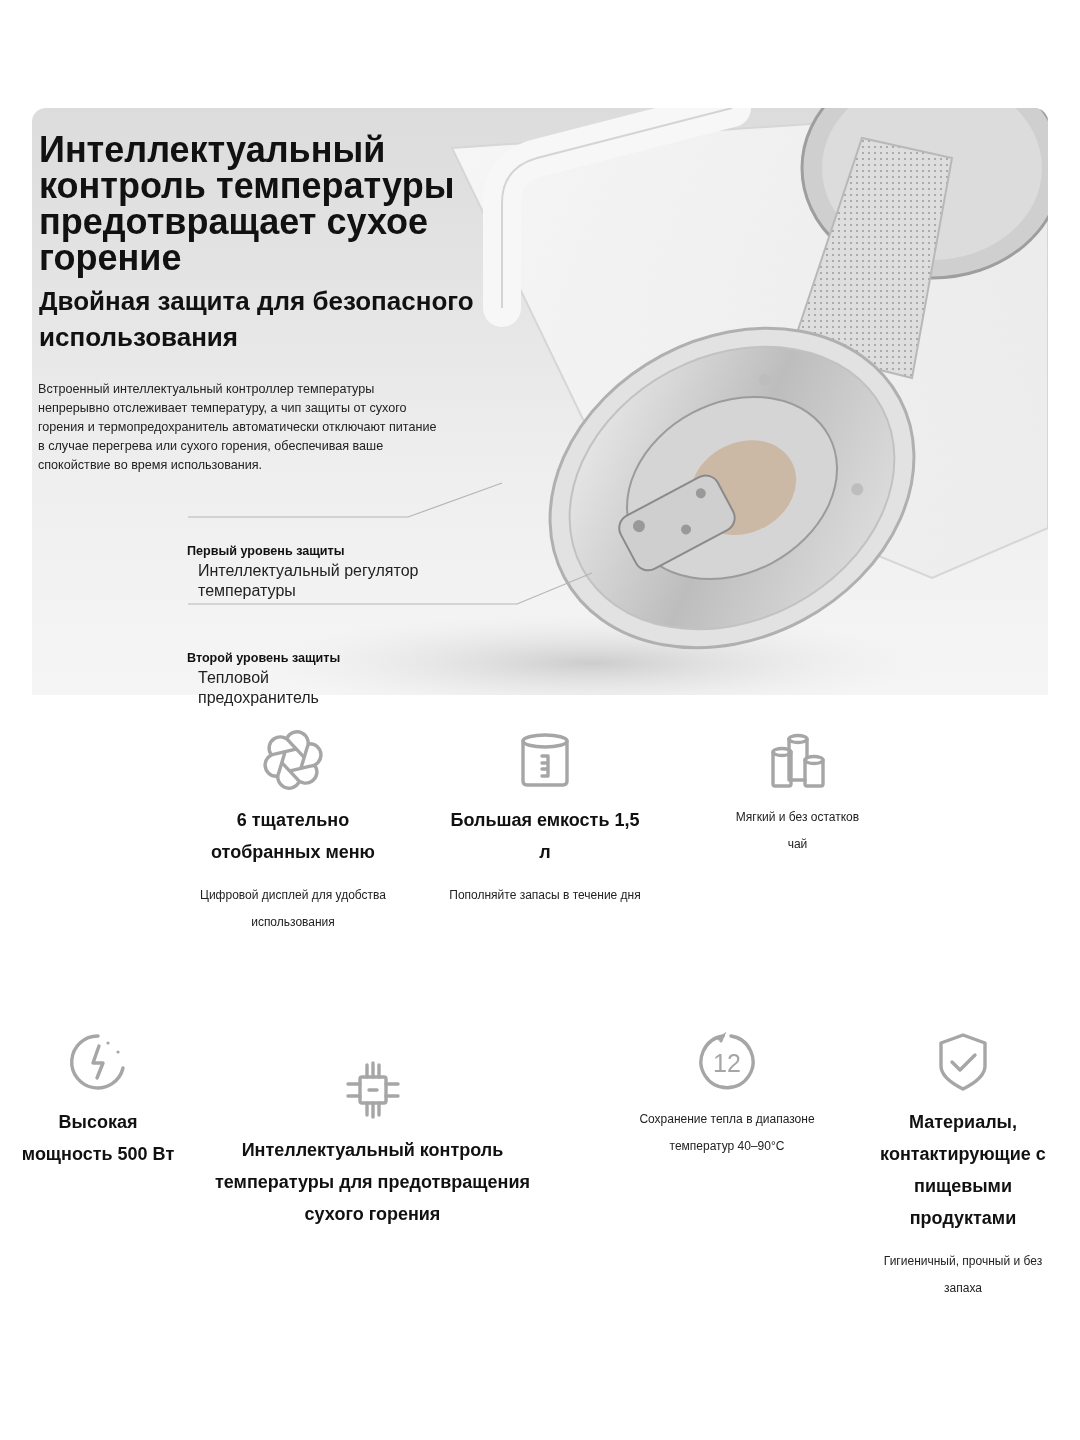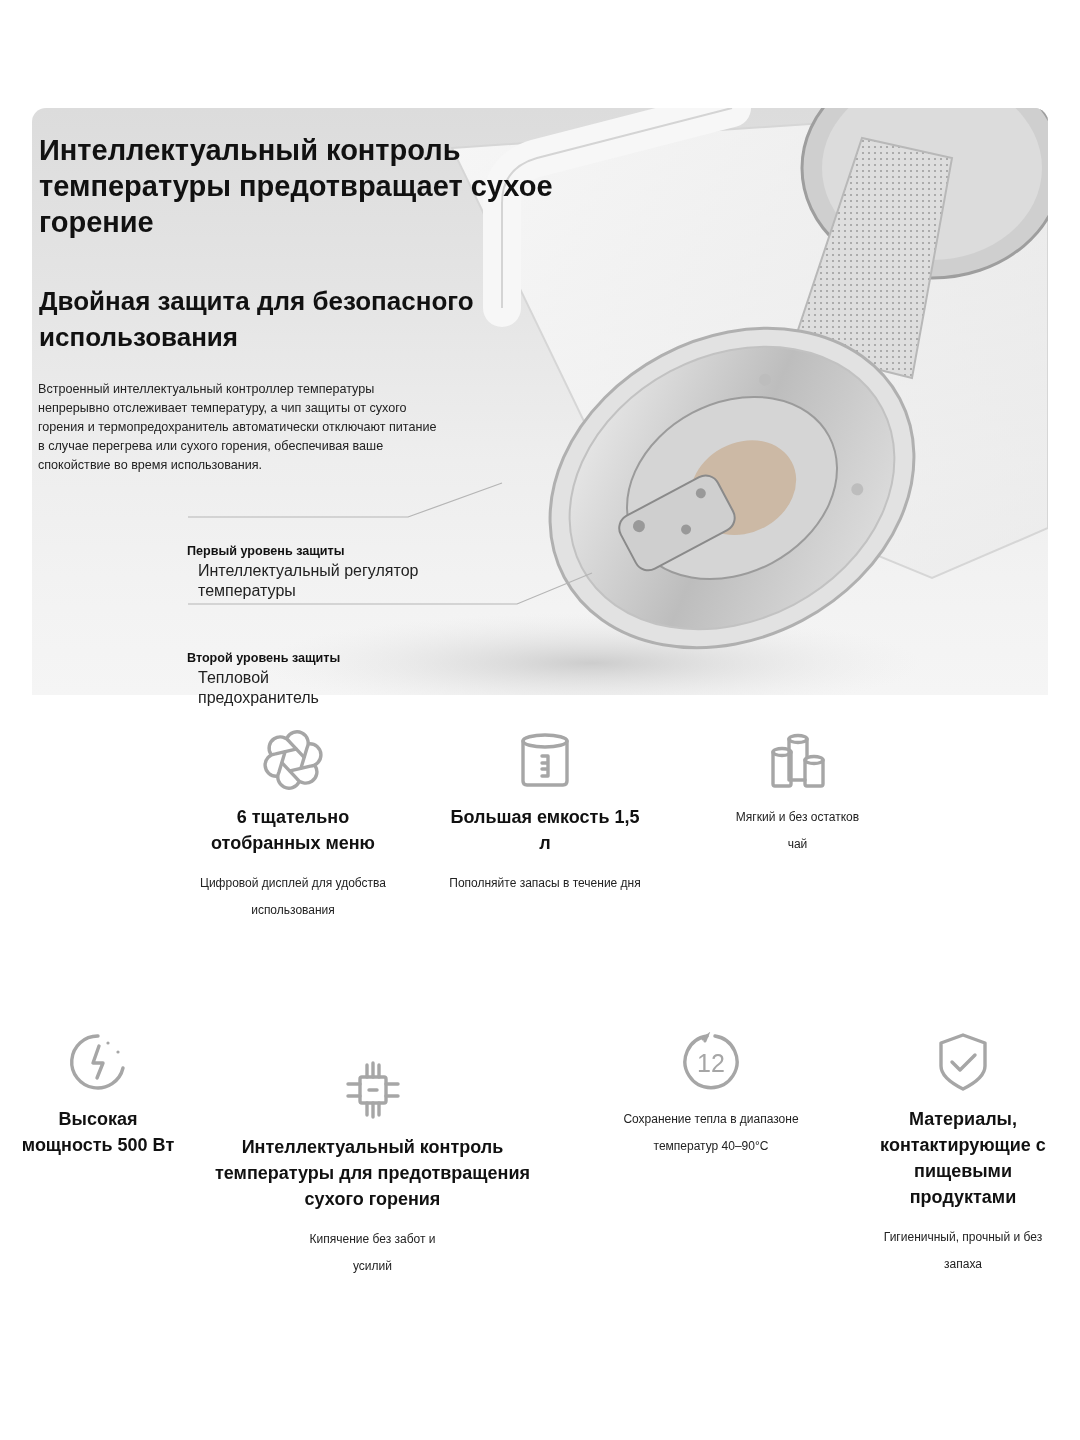--- a/index.html
+++ b/index.html
@@ -8,48 +8,48 @@
 
   
   .hero {
     position: absolute; left: 32px; top: 108px; width: 1016px; height: 587px;
     border-radius: 14px 14px 0 0; overflow: hidden;
     background: linear-gradient(180deg, #dcdcdc 0%, #e4e4e4 30%, #eeeeee 60%, #f3f3f3 85%, #f5f5f5 100%);
   }
   .hero-art { position: absolute; left: 0; top: 0; width: 1016px; height: 587px; }
   .hero-title {
     position: absolute; left: 7px; top: 24px; width: 520px;
-    font-weight: 700; font-size: 29px; line-height: 36px; color: #111;
+    font-weight: 700; font-size: 36px; line-height: 36px; color: #111;
   }
   .hero-subtitle {
     position: absolute; left: 7px; top: 175px; width: 560px;
     font-weight: 700; font-size: 26px; line-height: 36px; color: #111;
   }
   .hero-desc {
     position: absolute; left: 6px; top: 272px; width: 400px;
     font-size: 12.6px; line-height: 19px; color: #222;
   }
   .lvl { position: absolute; left: 155px; width: 240px; }
   .lvl-title { font-weight: 700; font-size: 12.6px; line-height: 19px; color: #111; }
   .lvl-desc { font-size: 16px; line-height: 19.5px; color: #222; margin-left: 11px; }
   .lvl1 { top: 434px; }
   .lvl2 { top: 541px; }
 
   
   .feature { position: absolute; text-align: center; }
   .feature .icon { display: block; margin: 0 auto; width: 60px; height: 60px; }
-  .feature .f-title { font-weight: 700; font-size: 18px; line-height: 26px; color: #111; margin-top: 14px; }
+  .feature .f-title { font-weight: 700; font-size: 18px; line-height: 32px; color: #111; margin-top: 14px; }
   .feature .f-desc { font-size: 12px; line-height: 26.5px; color: #222; margin-top: 14px; }
 
   .f1 { left: 193px; top: 730px; width: 200px; }
   .f2 { left: 445px; top: 730px; width: 200px; }
   .f3 { left: 670px; top: 730px; width: 255px; }
   .f4 { left: 18px;  top: 1032px; width: 160px; }
   .f5 { left: 205px; top: 1060px; width: 335px; }
-  .f6 { left: 596px; top: 1032px; width: 230px; }
+  .f6 { left: 612px; top: 1032px; width: 230px; }
   .f7 { left: 868px; top: 1032px; width: 190px; }
   .svg-icon { stroke: #a6a6a6; fill: none; stroke-width: 3.4; stroke-linecap: round; stroke-linejoin: round; }
 </style>
 </head>
 <body>
 
 <section class="hero">
   <svg class="hero-art" viewBox="0 0 1016 587" xmlns="http://www.w3.org/2000/svg">
     <defs>
       <radialGradient id="shadow" cx="50%" cy="50%" r="50%">
@@ -168,21 +168,20 @@
 <div class="feature f5">
   <svg class="icon svg-icon" viewBox="0 0 60 60">
     <rect x="17" y="17" width="26" height="26" rx="2"></rect>
     <path d="M24 17 L24 5 M30 17 L30 3 M36 17 L36 5"></path>
     <path d="M24 43 L24 55 M30 43 L30 57 M36 43 L36 55"></path>
     <path d="M17 24 L5 24 M17 36 L5 36"></path>
     <path d="M43 24 L55 24 M43 36 L55 36"></path>
     <path d="M26 30 L34 30"></path>
   </svg>
   <div class="f-title">Интеллектуальный контроль температуры для предотвращения сухого горения</div>
-  <div class="f-desc" style="width:130px; margin-left:auto; margin-right:auto;">Кипячение без забот и усилий</div>
 </div>
 
 <div class="feature f6">
   <svg class="icon" viewBox="0 0 60 60">
     <path d="M26 4 A26 26 0 1 0 34 4" fill="none" stroke="#a6a6a6" stroke-width="3.4" stroke-linecap="round"></path>
     <path d="M22 7 L26 4 L24 9" fill="none" stroke="#a6a6a6" stroke-width="3" stroke-linecap="round"></path>
     <text x="30" y="40" text-anchor="middle" font-family="Liberation Sans, sans-serif" font-size="25" fill="#a6a6a6">12</text>
   </svg>
   <div class="f-desc" style="width:215px; margin-left:auto; margin-right:auto;">Сохранение тепла в диапазоне температур 40–90°C</div>
 </div>

